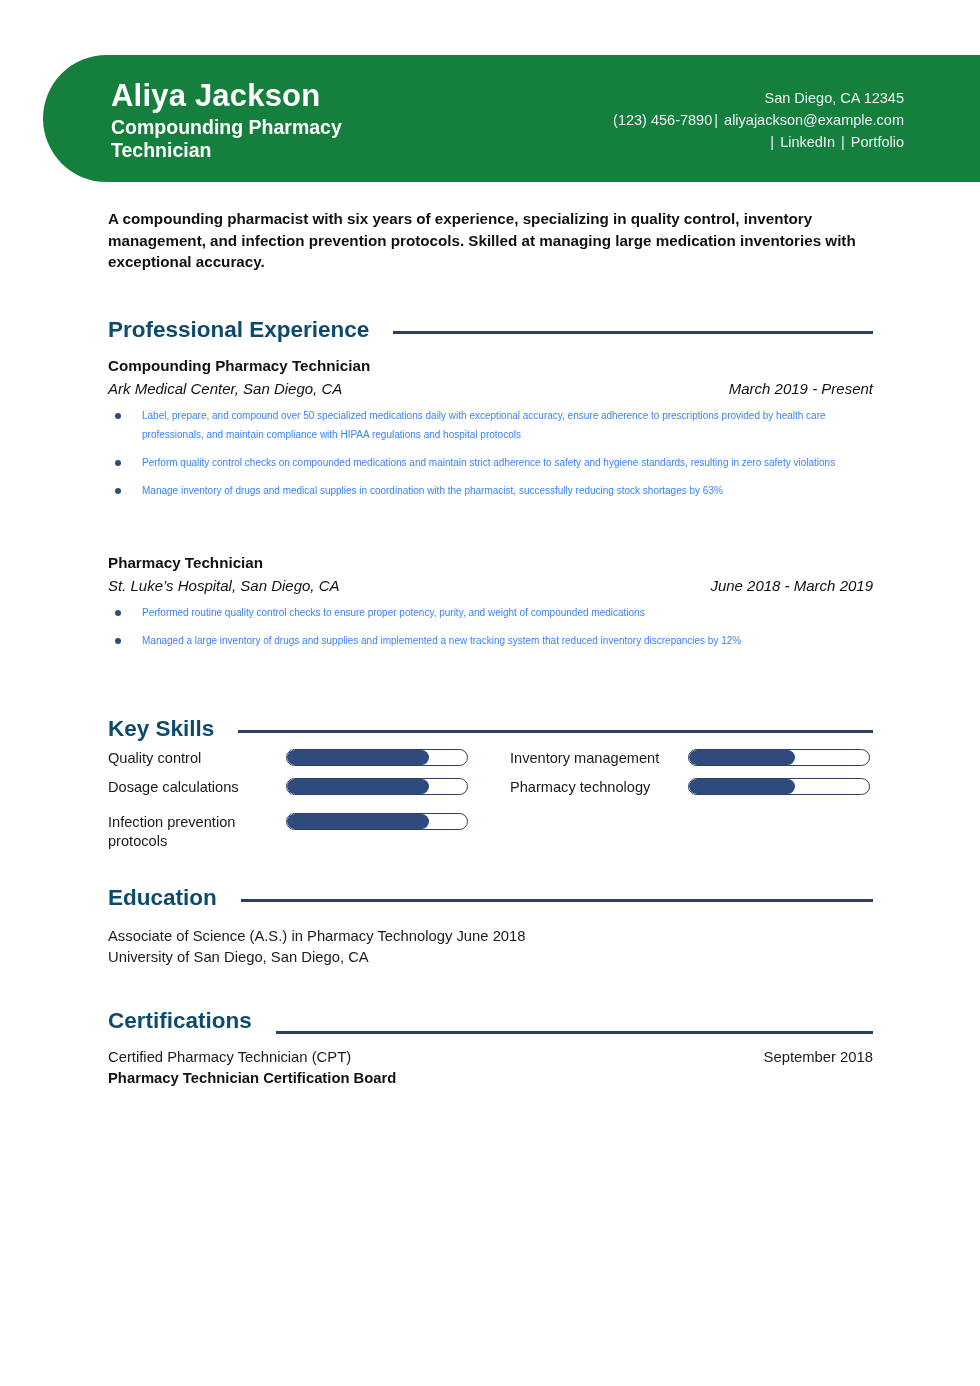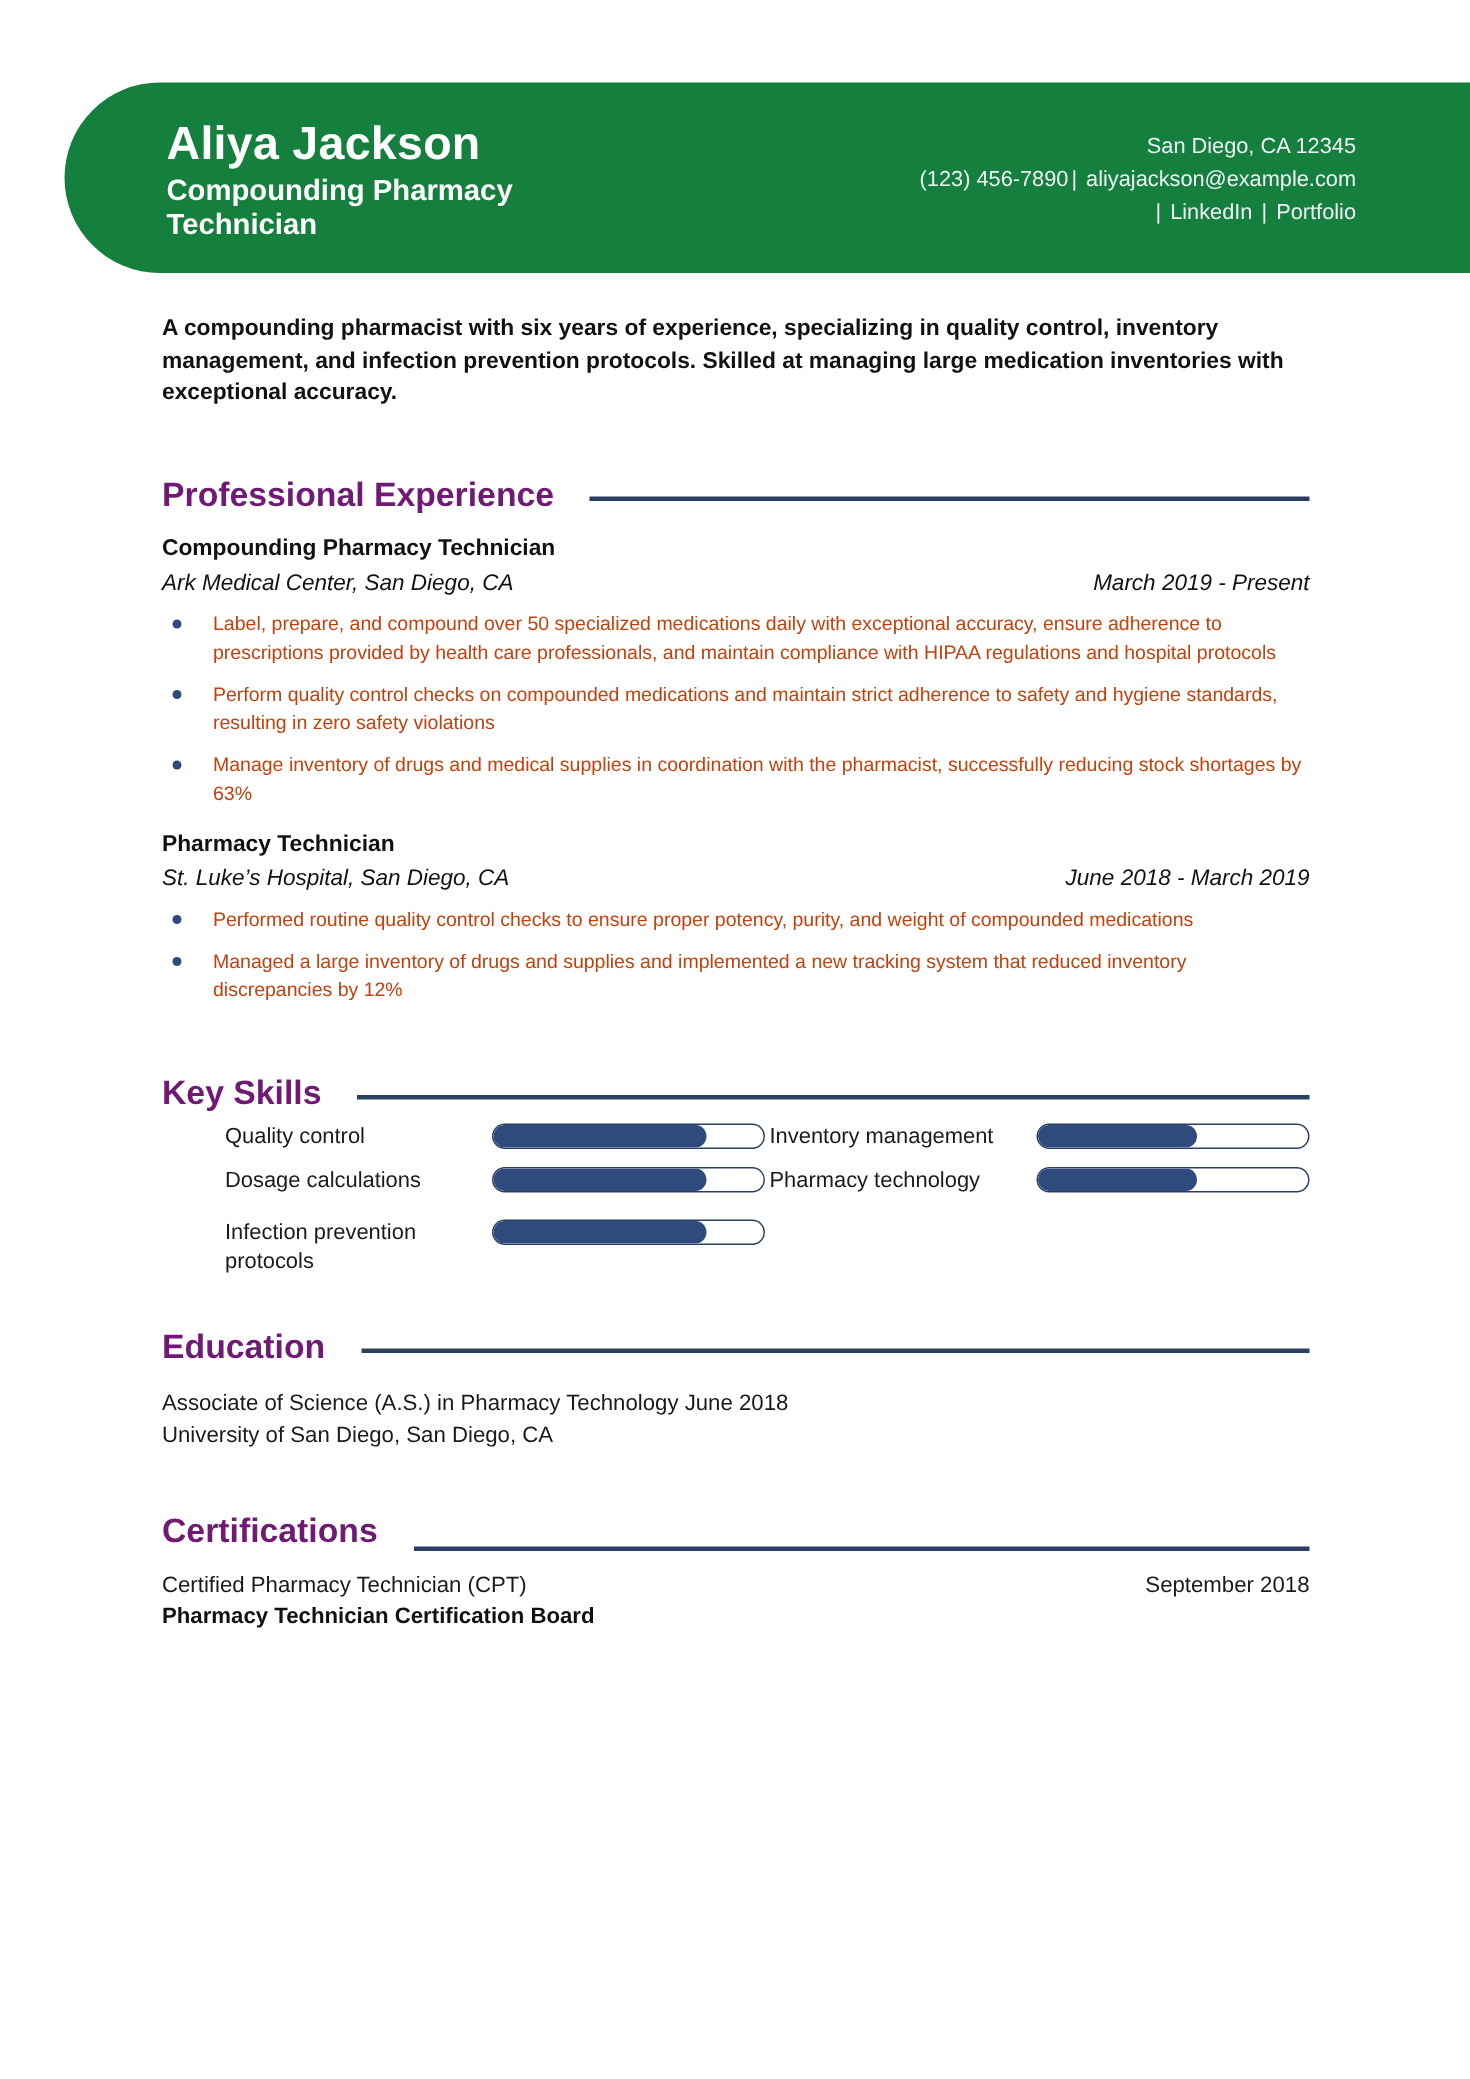--- a/index.html
+++ b/index.html
@@ -81,21 +81,21 @@
   .section-head {
     position: absolute;
     left: 108px;
     width: 765px;
     display: flex;
     align-items: center;
   }
   .section-head .title {
     font-size: 22.5px;
     font-weight: bold;
-    color: #701a75;
+    color: #0c4a6e;
     white-space: nowrap;
     line-height: 26px;
   }
   .section-head .rule {
     flex: 1 1 auto;
     height: 3px;
     background: #2b3f63;
     margin-left: 24px;
     margin-top: 4px;
   }
@@ -115,23 +115,23 @@
     font-style: italic;
     font-size: 15px;
     color: #111111;
     line-height: 22px;
     margin-top: 2px;
   }
   .bullets { list-style: none; margin: 6px 0 0 0; padding: 0; }
   .bullets li {
     position: relative;
     padding-left: 34px;
-    font-size: 13px;
+    font-size: 10px;
     line-height: 19px;
-    color: #c2410c;
+    color: #3b82f6;
     margin-bottom: 9px;
   }
   .bullets li::before {
     content: "";
     position: absolute;
     left: 7px;
     top: 7px;
     width: 6px;
     height: 6px;
     border-radius: 50%;
@@ -145,21 +145,20 @@
     width: 765px;
     display: grid;
     grid-template-columns: 402px 1fr;
     column-gap: 0;
   }
   .skill-col { display: block; }
   .skill-row {
     display: flex;
     align-items: flex-start;
     margin-bottom: 8px;
-    justify-content: flex-end;
   }
   .skill-label {
     width: 178px;
     font-size: 14.6px;
     line-height: 19px;
     color: #1a1a1a;
     padding-top: 2px;
   }
   .bar-track {
     width: 182px;

